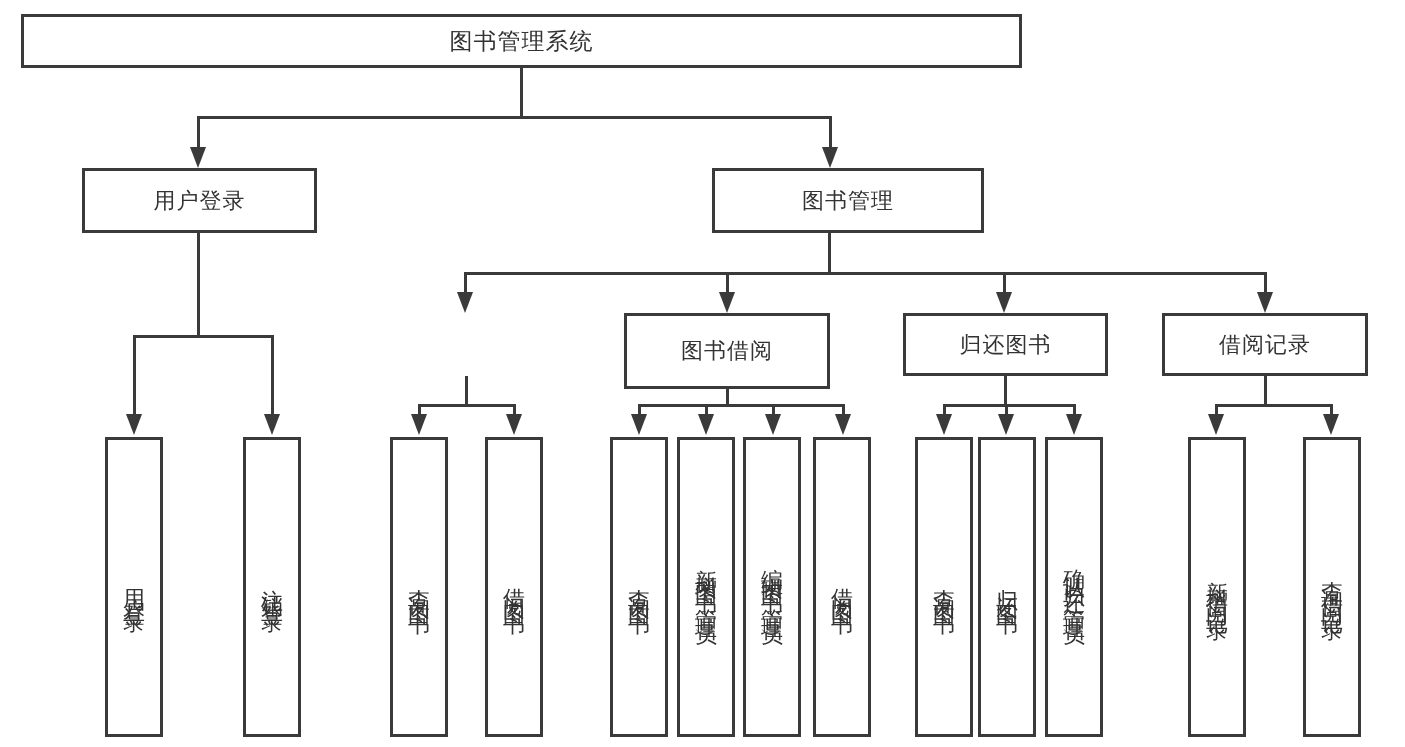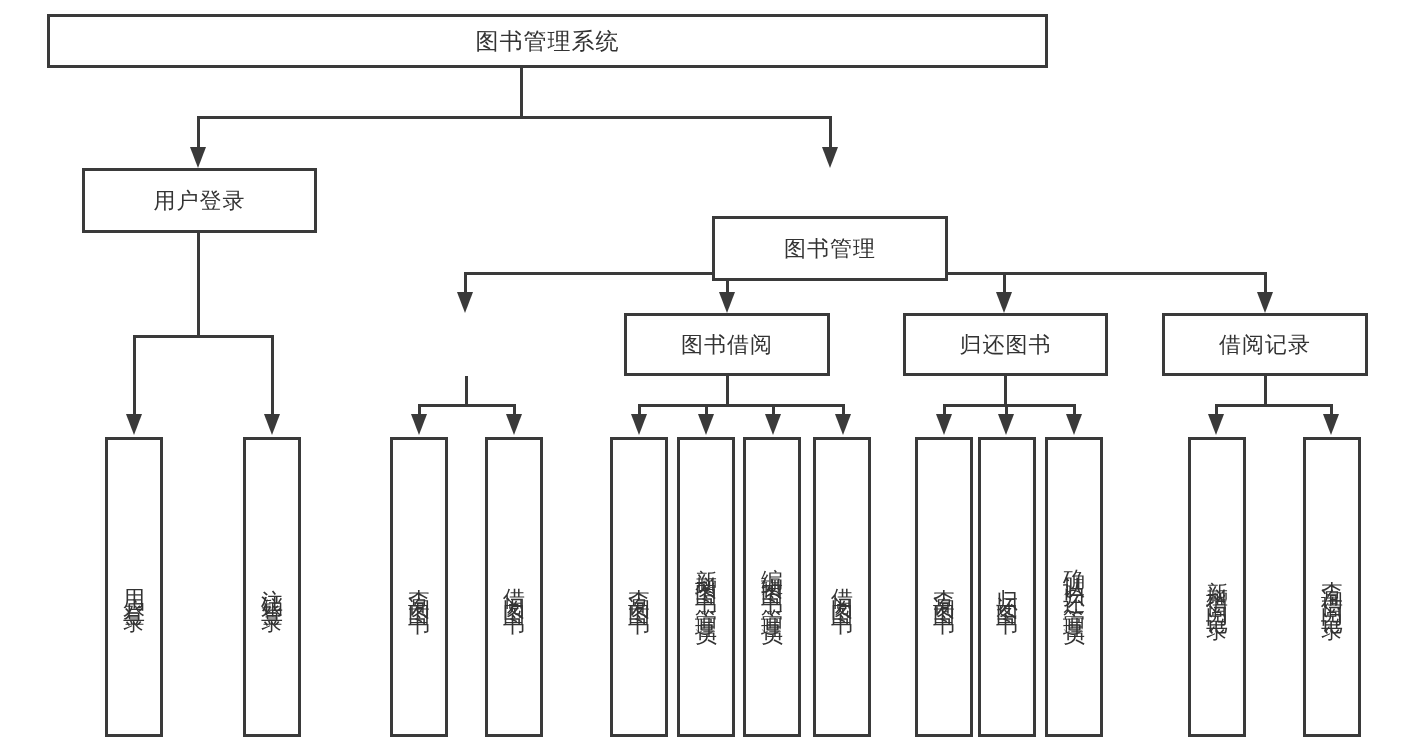--- a/index.html
+++ b/index.html
@@ -134,32 +134,32 @@
   <div class="vline" style="left:1073px; top:404px; height:10px;"></div>
   <div class="arrowhead" style="left:1066px; top:414px;"></div>
 
   <div class="vline" style="left:1264px; top:376px; height:30px;"></div>
   <div class="hline" style="left:1215px; top:404px; width:117px;"></div>
   <div class="vline" style="left:1215px; top:404px; height:10px;"></div>
   <div class="arrowhead" style="left:1208px; top:414px;"></div>
   <div class="vline" style="left:1330px; top:404px; height:10px;"></div>
   <div class="arrowhead" style="left:1323px; top:414px;"></div>
 
-  <div class="box hbox root-box" style="left:21px; top:14px; width:1001px; height:54px;margin-left:26px;">
+  <div class="box hbox root-box" style="left:21px; top:14px; width:1001px; height:54px;">
     <span>图书管理系统</span>
   </div>
 
   <div class="box hbox" style="left:82px; top:168px; width:235px; height:65px;">
     <span>用户登录</span>
   </div>
-  <div class="box hbox" style="left:712px; top:168px; width:236px; height:65px;margin-top:48px;">
+  <div class="box hbox" style="left:712px; top:168px; width:272px; height:65px;">
     <span>图书管理</span>
   </div>
 
-  <div class="box hbox" style="left:624px; top:313px; width:206px; height:63px;">
+  <div class="box hbox" style="left:624px; top:313px; width:206px; height:76px;">
     <span>图书借阅</span>
   </div>
   <div class="box hbox" style="left:903px; top:313px; width:205px; height:63px;">
     <span>归还图书</span>
   </div>
   <div class="box hbox" style="left:1162px; top:313px; width:206px; height:63px;">
     <span>借阅记录</span>
   </div>
 
   <div class="box vbox" style="left:105px;">

